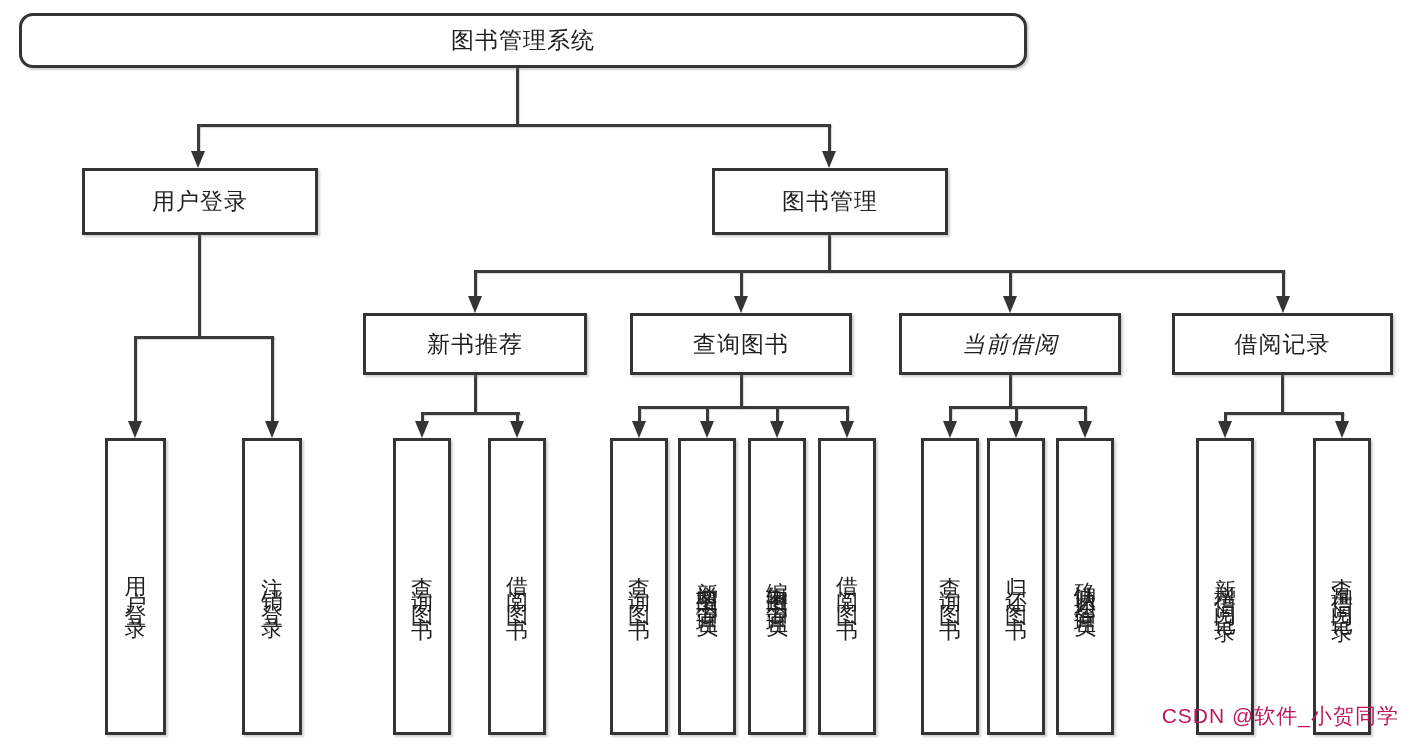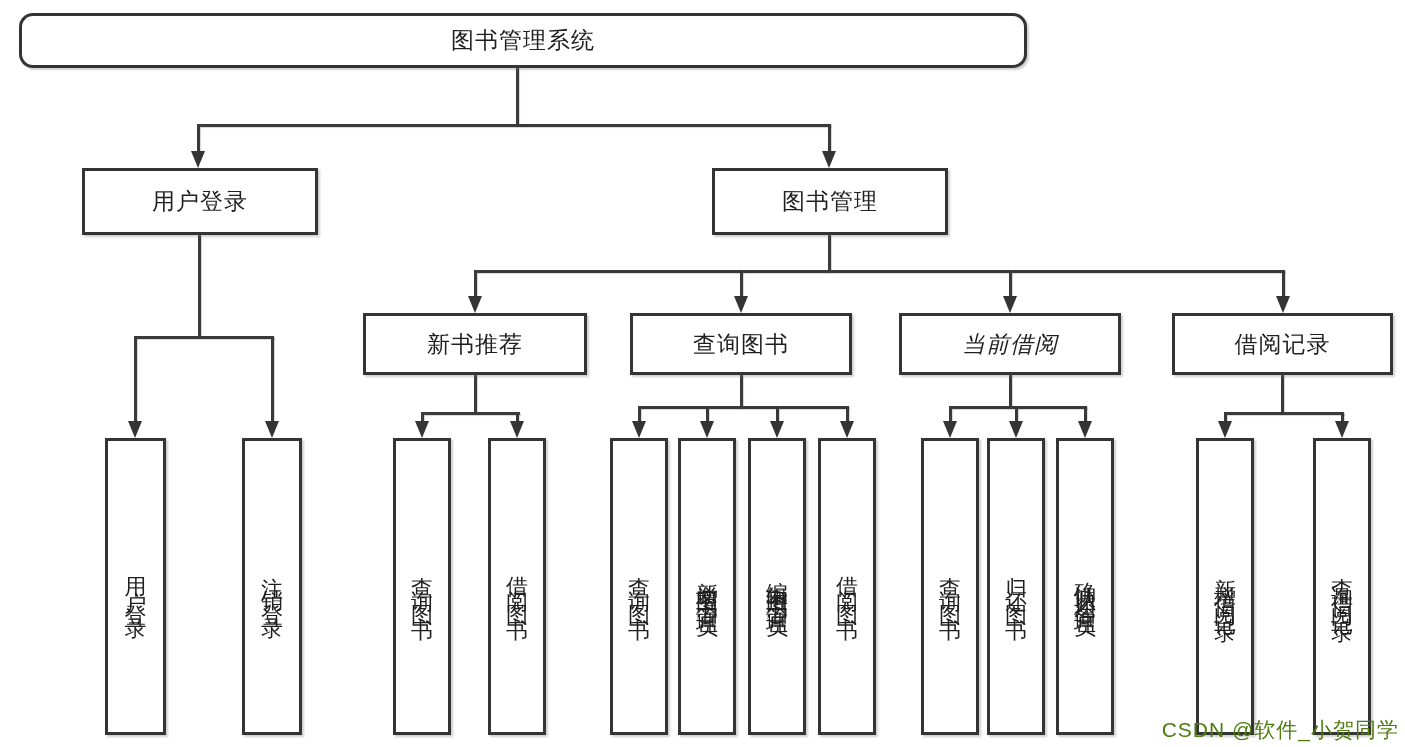--- a/index.html
+++ b/index.html
@@ -129,23 +129,23 @@
   #c-s3-v {left:1281px;top:373px;width:3px;height:41px;}
   #c-s3-h {left:1224px;top:412px;width:120px;height:3px;}
   #c-s3-d0{left:1224px;top:412px;width:3px;height:12px;}
   #a-s3-0 {left:1218px;top:421px;}
   #c-s3-d1{left:1341px;top:412px;width:3px;height:12px;}
   #a-s3-1 {left:1335px;top:421px;}
 
   
   .watermark{
     position:absolute;
-    right:6px;bottom:3px;
+    right:6px;bottom:17px;
     font-size:21px;
-    color:#4d7c0f;
+    color:#be185d;
     letter-spacing:1px;
     z-index:10;
     white-space:nowrap;
   }
 </style>
 </head>
 <body>
 
 <div class="stage">
 

